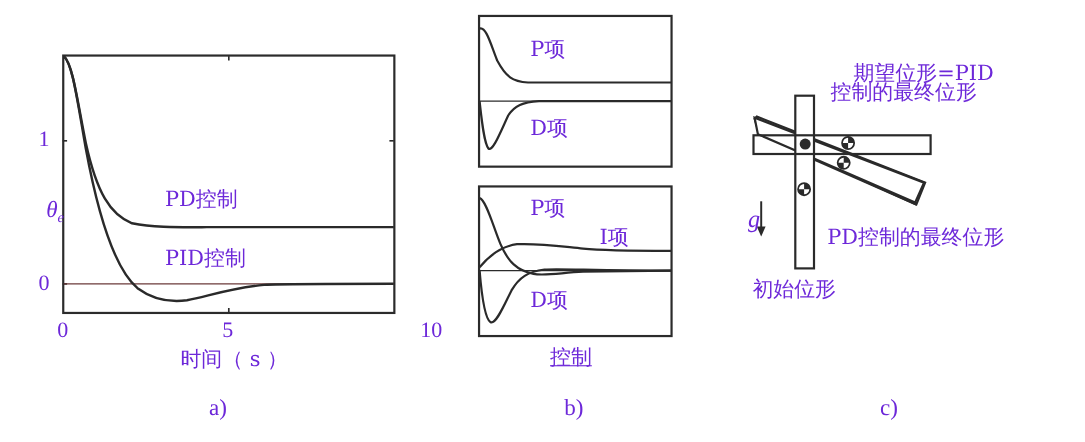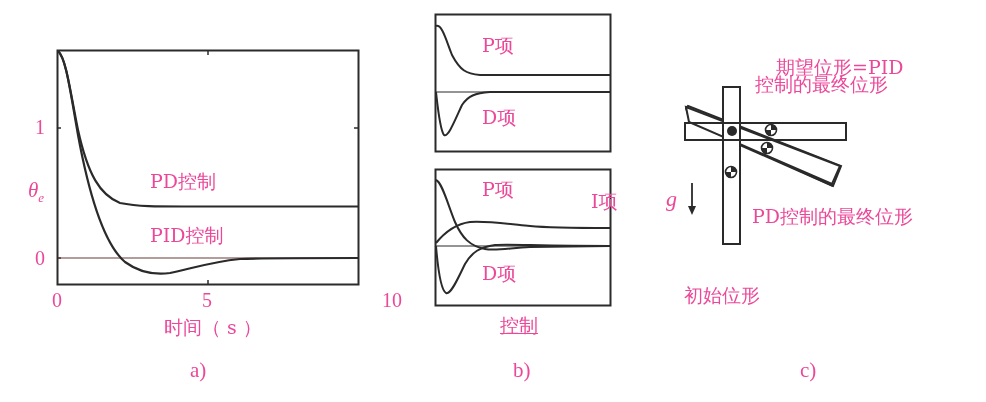--- a/index.html
+++ b/index.html
@@ -1,22 +1,22 @@
 <!DOCTYPE html>
 <html><head>
 <meta charset="utf-8">
 <style>
   html,body{margin:0;padding:0;background:#ffffff;}
   body{width:986px;height:402px;position:relative;overflow:hidden;font-family:"DejaVu Serif","Liberation Serif",serif;color:#2a2a2a;}
   svg{position:absolute;left:0;top:0;}
-  .t{position:absolute;white-space:nowrap;line-height:1;color:#ec4899;text-align:right;}
+  .t{position:absolute;white-space:nowrap;line-height:1;color:#6d28d9;text-align:right;}
   .tick{font-family:"Liberation Serif",serif;font-size:20px;}
   .lbl{font-family:"DejaVu Serif",serif;font-size:19px;}
   .cap{font-family:"Liberation Serif",serif;font-size:21px;}
-  .it{font-style:italic;font-family:"Liberation Serif",serif;}
+  .it{font-style:italic;font-family:"Liberation Serif",serif;margin-left:14px;}
 </style>
 </head>
 <body>
 
 <svg width="986" height="402" viewBox="0 0 986 402">
 
   <g>
     <rect x="57.5" y="50.5" width="301" height="234" fill="none" stroke="#2b2b2b" stroke-width="2"></rect>
 
     <line x1="57" y1="128" x2="61" y2="128" stroke="#2b2b2b" stroke-width="1.5"></line>
@@ -90,23 +90,23 @@
 <div class="t tick" style="left:345px;top:290px;margin-left:37px;">10</div>
 <div class="t it" style="left:28px;top:180px;font-size:21px;"><span>θ</span><sub style="font-size:13px;">e</sub></div>
 <div class="t lbl" style="left:150px;top:172px;">PD控制</div>
 <div class="t lbl" style="left:150px;top:226px;">PID控制</div>
 <div class="t lbl" style="left:164px;top:318px;">时间（ s ）</div>
 <div class="t cap" style="left:190px;top:360px;">a)</div>
 
 <div class="t lbl" style="left:482px;top:36px;">P项</div>
 <div class="t lbl" style="left:482px;top:108px;">D项</div>
 <div class="t lbl" style="left:482px;top:180px;">P项</div>
-<div class="t lbl" style="left:545px;top:192px;margin-left:46px;">I项</div>
+<div class="t lbl" style="left:545px;top:207px;">I项</div>
 <div class="t lbl" style="left:482px;top:264px;">D项</div>
 <div class="t lbl" style="left:500px;top:316px;text-decoration:underline;">控制</div>
 <div class="t cap" style="left:513px;top:360px;">b)</div>
 
 <div class="t lbl" style="left:776px;top:58px;">期望位形=PID</div>
 <div class="t lbl" style="left:755px;top:75px;">控制的最终位形</div>
 <div class="t lbl" style="left:752px;top:207px;">PD控制的最终位形</div>
-<div class="t lbl" style="left:684px;top:254px;margin-top:32px;">初始位形</div>
+<div class="t lbl" style="left:684px;top:254px;">初始位形</div>
 <div class="t it" style="left:666px;top:188px;font-size:22px;">g</div>
 <div class="t cap" style="left:800px;top:360px;">c)</div>
 
 </body></html>

